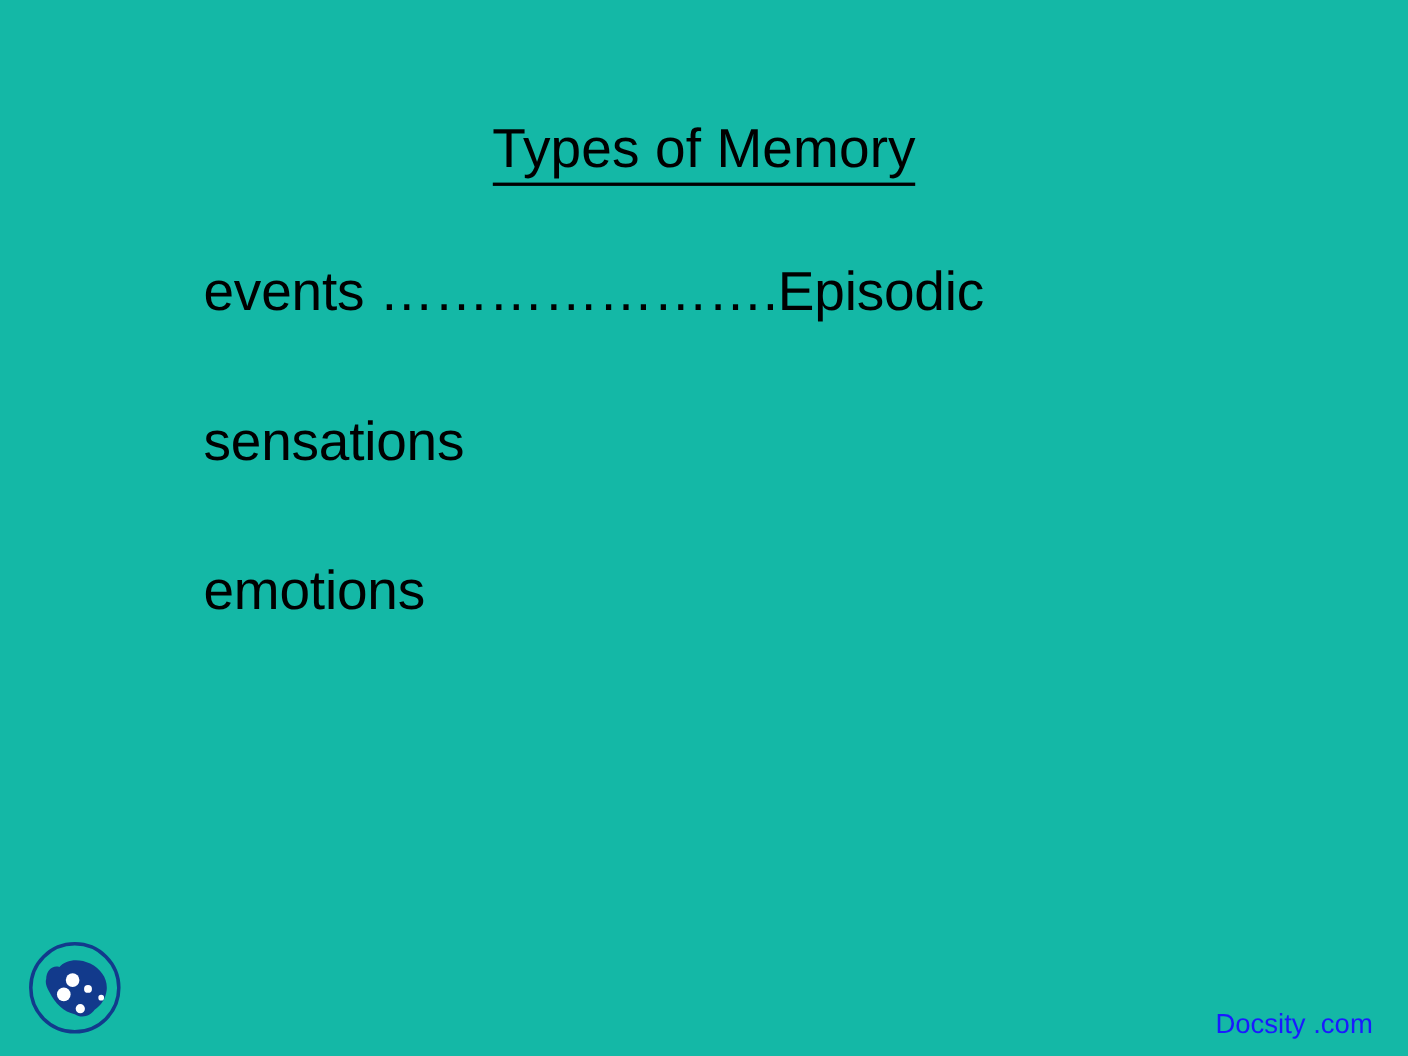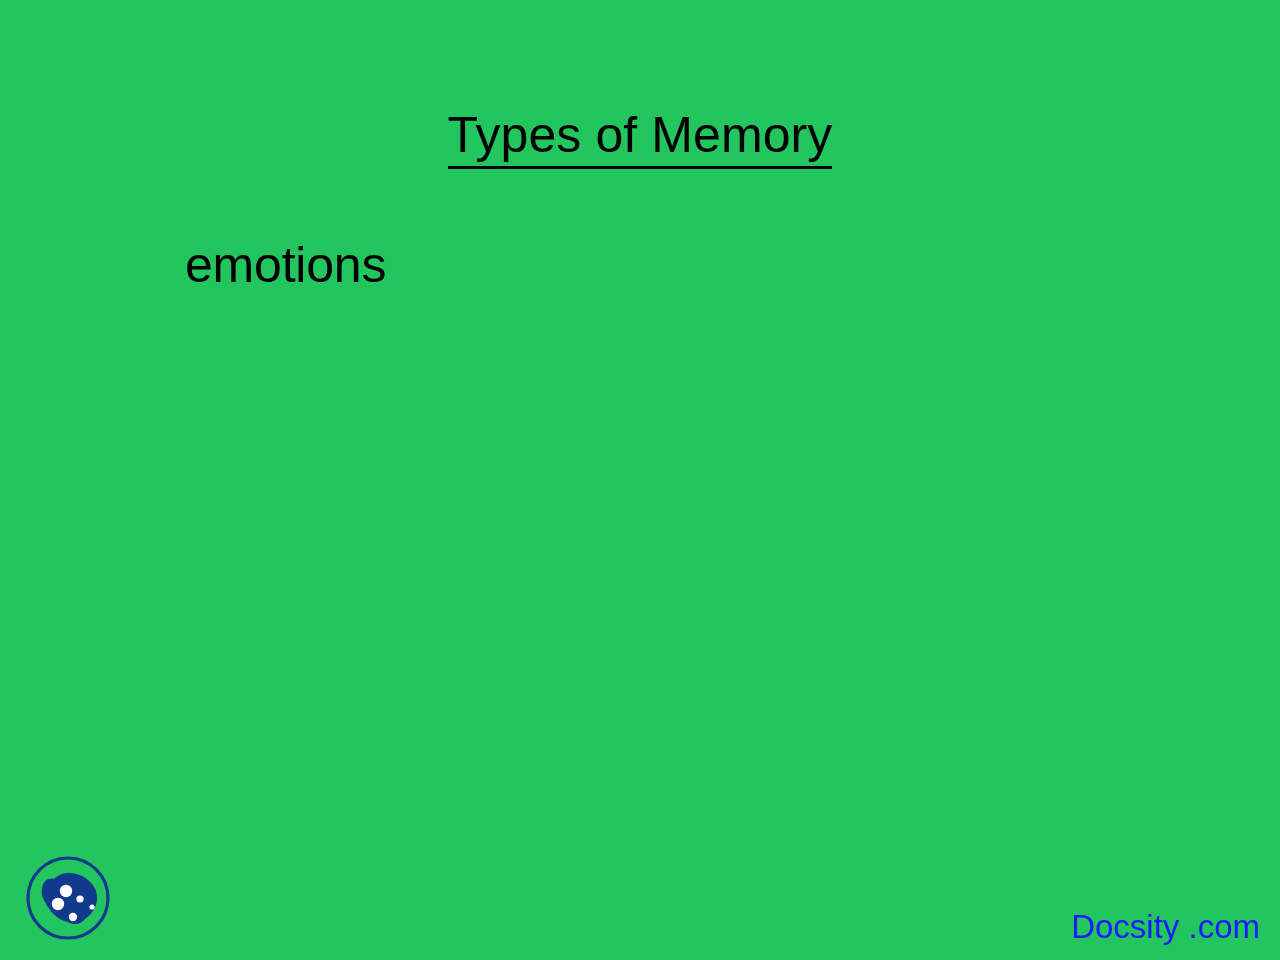--- a/index.html
+++ b/index.html
@@ -14,21 +14,21 @@
     position: relative;
     overflow: hidden;
     font-family: "Liberation Sans", sans-serif;
     color: #000000;
     -webkit-font-smoothing: antialiased;
   }
 
   .slide {
     position: absolute;
     inset: 0;
-    background: #22c55e;
+    background: #14b8a6;
   }
 
   
   .slide-title {
     position: absolute;
     top: 108px;
     left: 0;
     width: 1280px;
     text-align: center;
     font-size: 50px;
@@ -72,40 +72,42 @@
     height: 92px;
   }
   .logo-mark svg {
     display: block;
     width: 92px;
     height: 92px;
   }
 
   .logo-wordmark {
     position: absolute;
-    right: 20px;
+    right: 32px;
     bottom: 14px;
-    font-size: 33px;
+    font-size: 25px;
     font-weight: 400;
     color: #1a1aff;
     letter-spacing: 0px;
     font-family: "Liberation Sans", sans-serif;
     white-space: nowrap;
   }
 </style>
 </head>
 <body>
 
 <div class="slide">
 
   <div class="slide-title">
     <span class="title-inner">Types of Memory</span>
   </div>
 
   <div class="body-list">
+    <div class="body-line">events ………………….Episodic</div>
+    <div class="body-line">sensations</div>
     <div class="body-line">emotions</div>
   </div>
 
   <div class="logo-mark">
     <svg viewBox="0 0 92 92" xmlns="http://www.w3.org/2000/svg" aria-hidden="true">
       <circle cx="46" cy="46" r="40" fill="none" stroke="#123A8C" stroke-width="3.2"></circle>
       <path d="M20 38
                C20 30, 26 25, 32 27
                C38 20, 50 19, 60 24
                C70 29, 76 38, 75 48

